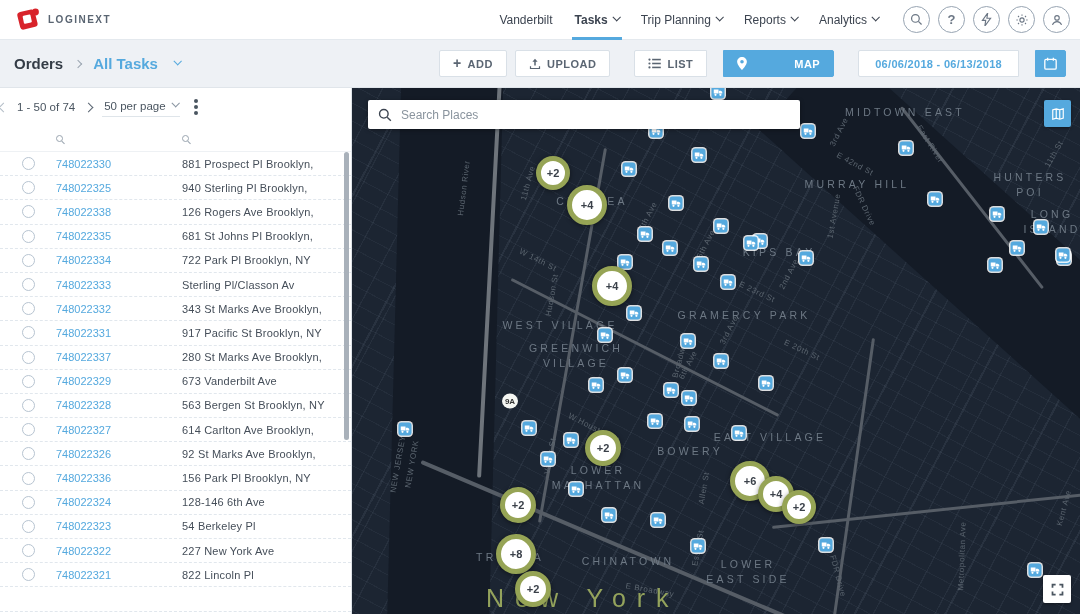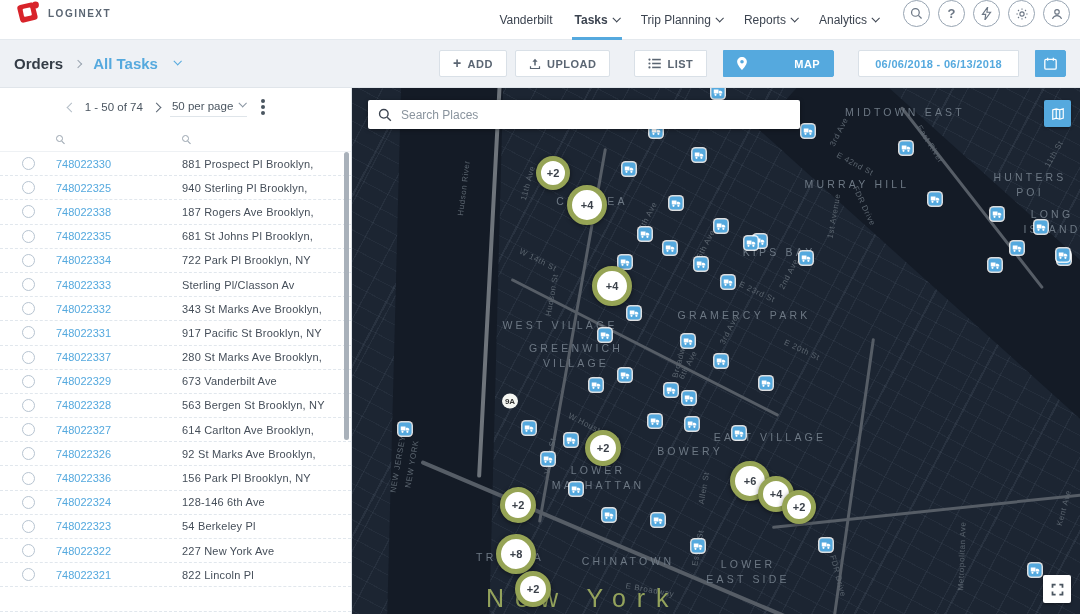--- a/index.html
+++ b/index.html
@@ -1,21 +1,21 @@
 <!DOCTYPE html>
 <html><head>
 <meta charset="utf-8">
 <style>
   * { margin:0; padding:0; box-sizing:border-box; }
   html,body { width:1080px; height:614px; overflow:hidden; background:#fff;
     font-family:"Liberation Sans", sans-serif; }
   #app { position:relative; width:1080px; height:614px; }
 
   
-  .header { position:relative; height:40px; background:#fff; display:flex; align-items:flex-start;
+  .header { position:relative; height:40px; background:#fff; display:flex; align-items:center;
     border-bottom:1px solid #e4e9ee; padding:0 10px 0 14px; }
   .brand { display:flex; align-items:center; gap:8px; }
   .brand-text { font-size:10px; letter-spacing:1.5px; color:#5a6572; font-weight:bold; }
   .nav { display:flex; align-items:stretch; height:40px; margin-left:auto; }
   .nav-item { position:relative; display:flex; align-items:center; gap:5px; padding:0 11px;
     font-size:12px; color:#3c4450; cursor:pointer; }
   .nav-item.active { font-weight:bold; }
   .nav-item.active::after { content:""; position:absolute; left:8px; right:8px; bottom:0;
     height:3px; background:#55a9de; }
   .caret { width:6px; height:6px; border-right:1.4px solid currentColor;
@@ -47,21 +47,21 @@
   .tb-btn.date { color:#55a9de; letter-spacing:.3px; padding:0 16px; }
   .tb-btn.cal { background:#55a9de; border-color:#55a9de; padding:0 8px; }
   .plus { font-size:14px; font-weight:bold; margin-top:-2px; }
 
   
   .main { display:flex; height:526px; }
 
   
   .panel { position:relative; width:352px; background:#fff; border-right:1px solid #dfe4e9;
     display:flex; flex-direction:column; }
-  .pg-row { height:38px; display:flex; align-items:center; justify-content:center;
+  .pg-row { height:38px; display:flex; align-items:center; justify-content:flex-start;
     gap:10px; padding:0 14px 0 0; font-size:11.5px; color:#4a5560; }
   .pg-arrow { width:7px; height:7px; border-left:1.6px solid #b3bdc7; border-bottom:1.6px solid #b3bdc7;
     transform:rotate(45deg); cursor:pointer; }
   .pg-arrow.next { border-left:none; border-bottom:none; border-right:1.6px solid #5a6572;
     border-top:1.6px solid #5a6572; }
   .per-page { display:flex; align-items:center; gap:6px; border-bottom:1px solid #dfe5ea;
     padding:2px 2px 4px 2px; cursor:pointer; color:#4a5560; }
   .per-page .caret { color:#8a96a2; }
   .kebab { width:4px; height:4px; border-radius:50%; background:#4a5560; position:relative; margin:0 4px; cursor:pointer; }
   .kebab::before,.kebab::after { content:""; position:absolute; left:0; width:4px; height:4px;
@@ -283,21 +283,21 @@
             <span class="dest">881 Prospect Pl Brooklyn,</span>
           </div>
           <div class="trow">
             <span class="radio"></span>
             <span class="task-no">748022325</span>
             <span class="dest">940 Sterling Pl Brooklyn,</span>
           </div>
           <div class="trow">
             <span class="radio"></span>
             <span class="task-no">748022338</span>
-            <span class="dest">187 Rogers Ave Brooklyn,</span>
+            <span class="dest">126 Rogers Ave Brooklyn,</span>
           </div>
           <div class="trow">
             <span class="radio"></span>
             <span class="task-no">748022335</span>
             <span class="dest">681 St Johns Pl Brooklyn,</span>
           </div>
           <div class="trow">
             <span class="radio"></span>
             <span class="task-no">748022334</span>
             <span class="dest">722 Park Pl Brooklyn, NY</span>

